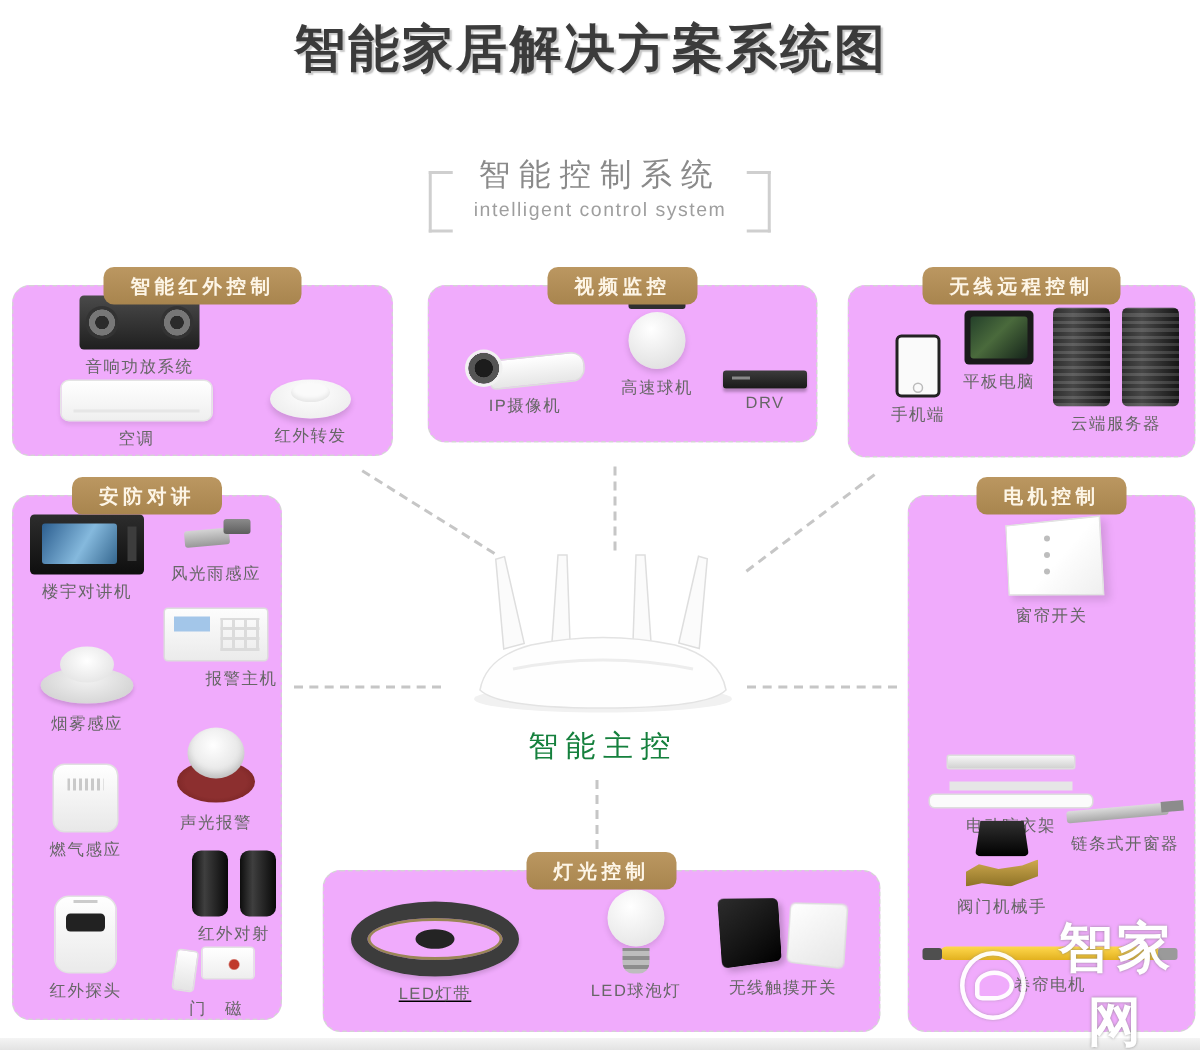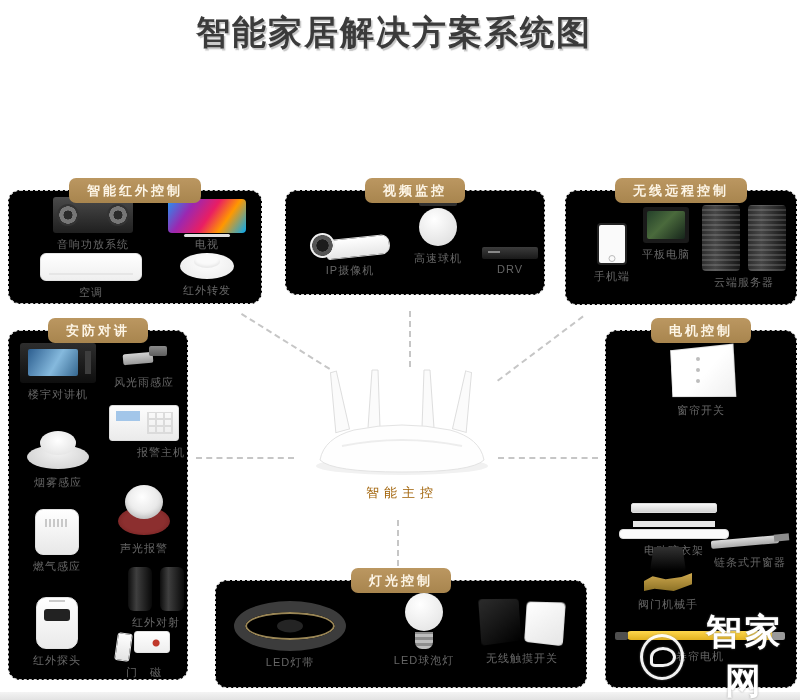--- a/index.html
+++ b/index.html
@@ -13,40 +13,40 @@
   .subtitle{position:absolute;top:98px;left:50%;transform:translateX(-50%);
             text-align:center;padding:4px 30px 8px;}
   .subtitle::before{content:"";position:absolute;left:0;top:16px;bottom:0;width:14px;
             border:2px solid #cfcfcf;border-right:none;}
   .subtitle::after{content:"";position:absolute;right:0;top:16px;bottom:0;width:14px;
             border:2px solid #cfcfcf;border-left:none;}
   .sub-cn{font-size:21px;color:#8a8a8a;letter-spacing:6px;}
   .sub-en{font-size:13px;color:#9e9e9e;letter-spacing:1px;margin-top:2px;}
 
   
-  .panel{position:absolute;border:1px dashed #d4d4d4;border-radius:12px;background:#000000;}
+  .panel{position:absolute;border:1px dashed #d4d4d4;border-radius:12px;background:#f0abfc;}
   .badge{position:absolute;top:-13px;left:50%;transform:translateX(-50%);
          height:25px;line-height:25px;padding:0 18px;white-space:nowrap;
          background:linear-gradient(#bb9761,#a8854e);border-radius:7px;
          color:#fdf5e6;font-size:13px;font-weight:bold;letter-spacing:3px;z-index:3;}
 
   
   .item{position:absolute;text-align:center;}
   .art{position:relative;margin:0 auto;}
   .lbl{margin-top:4px;font-size:11px;color:#666;letter-spacing:1px;white-space:nowrap;}
 
   
   .conn-h{position:absolute;height:0;border-top:2px dashed #c6c6c6;}
   .conn-v{position:absolute;width:0;border-left:2px dashed #c6c6c6;}
   .conn-d{position:absolute;height:0;border-top:2px dashed #c6c6c6;transform-origin:0 0;}
 
   
   .hub{position:absolute;left:312px;top:366px;width:180px;height:112px;}
   .hub-label{position:absolute;left:312px;top:484px;width:180px;text-align:center;
-             font-size:13px;color:#a16207;letter-spacing:5px;}
+             font-size:20px;color:#15803d;letter-spacing:5px;}
 
   
   .watermark{position:absolute;left:640px;top:608px;width:160px;text-align:center;z-index:5;}
   .wm-row{display:flex;align-items:center;justify-content:center;gap:5px;}
   .wm-logo{width:40px;height:40px;border:3px solid rgba(255,255,255,.95);border-radius:50%;
            box-shadow:0 0 2px rgba(140,140,140,.6), inset 0 0 2px rgba(140,140,140,.6);position:relative;}
   .wm-logo::after{content:"";position:absolute;left:7px;top:10px;width:20px;height:14px;
            border:3px solid rgba(255,255,255,.95);border-radius:50% 50% 50% 20%;
            box-shadow:0 0 2px rgba(140,140,140,.5);}
   .wm-name{font-size:36px;font-weight:bold;color:#fff;letter-spacing:3px;
@@ -220,20 +220,24 @@
       background:linear-gradient(145deg,#fff,#e6e6e6);border:1px solid #ddd;
       transform:perspective(110px) rotateY(-14deg) rotate(4deg);}
 </style>
 </head>
 <body>
 
 <div id="page">
 
   <div class="title">智能家居解决方案系统图</div>
 
+  <div class="subtitle">
+    <div class="sub-cn">智能控制系统</div>
+    <div class="sub-en">intelligent control system</div>
+  </div>
 
   <div class="conn-d" style="left:242px;top:313px;width:104px;transform:rotate(32deg);"></div>
   <div class="conn-v" style="left:409px;top:311px;height:56px;"></div>
   <div class="conn-d" style="left:497px;top:380px;width:107px;transform:rotate(-37deg);"></div>
   <div class="conn-h" style="left:196px;top:457px;width:98px;"></div>
   <div class="conn-h" style="left:498px;top:457px;width:100px;"></div>
   <div class="conn-v" style="left:397px;top:520px;height:46px;"></div>
 
   <div class="hub">
     <svg width="180" height="112" viewBox="0 0 180 112">
@@ -249,24 +253,20 @@
     </svg>
   </div>
   <div class="hub-label">智能主控</div>
 
   <div class="panel" style="left:8px;top:190px;width:252px;height:112px;">
     <div class="badge">智能红外控制</div>
     <div class="item" style="left:34px;top:6px;width:100px;">
       <div class="art art-stereo"></div>
       <div class="lbl">音响功放系统</div>
     </div>
-    <div class="item" style="left:152px;top:8px;width:92px;">
-      <div class="art art-tv"></div>
-      <div class="lbl">电视</div>
-    </div>
     <div class="item" style="left:26px;top:62px;width:112px;">
       <div class="art art-ac"></div>
       <div class="lbl">空调</div>
     </div>
     <div class="item" style="left:160px;top:62px;width:76px;">
       <div class="art art-ir"></div>
       <div class="lbl">红外转发</div>
     </div>
   </div>
 
@@ -361,21 +361,21 @@
       <div class="lbl">阀门机械手</div>
     </div>
     <div class="item" style="left:6px;top:296px;width:176px;">
       <div class="art art-roller"></div>
       <div class="lbl">卷帘电机</div>
     </div>
   </div>
 
   <div class="panel" style="left:215px;top:580px;width:370px;height:106px;">
     <div class="badge">灯光控制</div>
-    <div class="item" style="left:12px;top:20px;width:124px;">
+    <div class="item" style="left:12px;top:20px;width:124px;text-decoration:underline;">
       <div class="art art-ledstrip"></div>
       <div class="lbl">LED灯带</div>
     </div>
     <div class="item" style="left:162px;top:12px;width:92px;">
       <div class="art art-bulb"></div>
       <div class="lbl">LED球泡灯</div>
     </div>
     <div class="item" style="left:254px;top:14px;width:104px;">
       <div class="art art-touchsw"></div>
       <div class="lbl">无线触摸开关</div>

